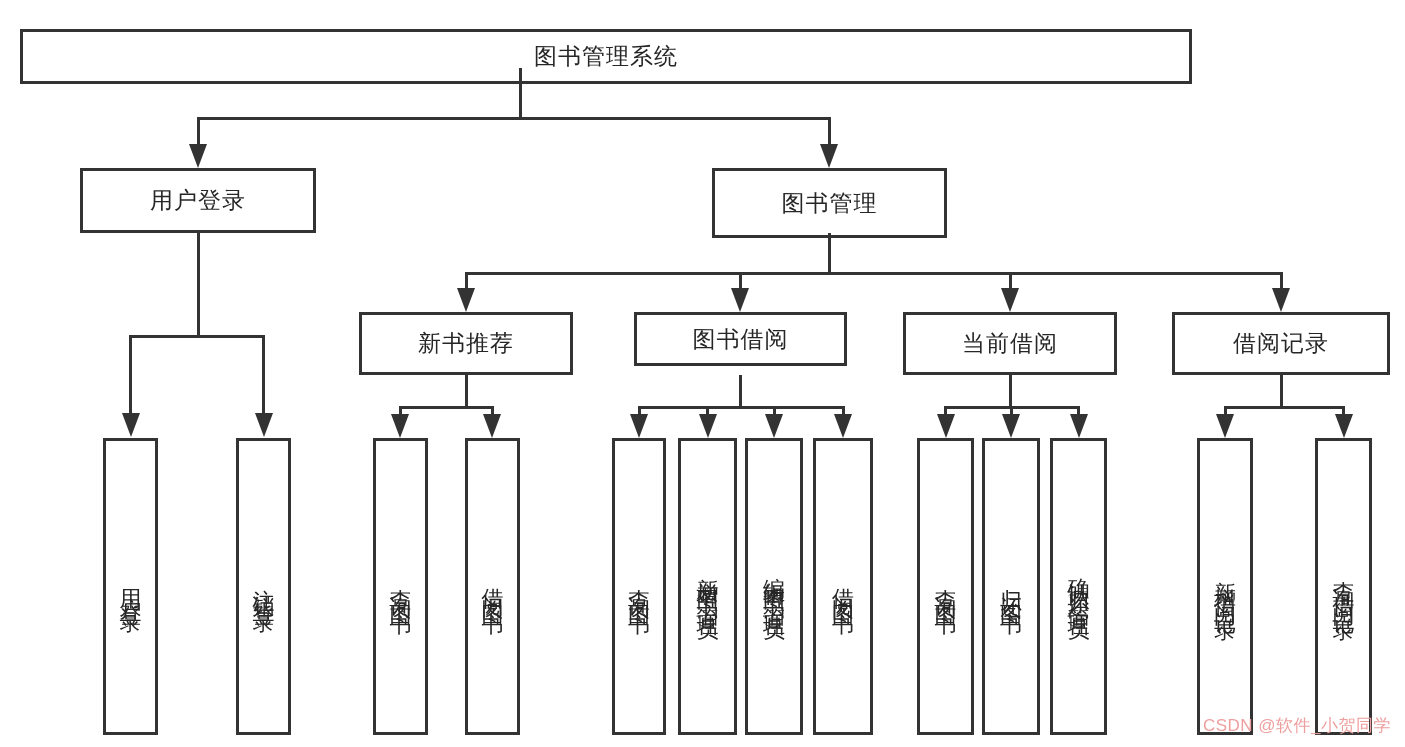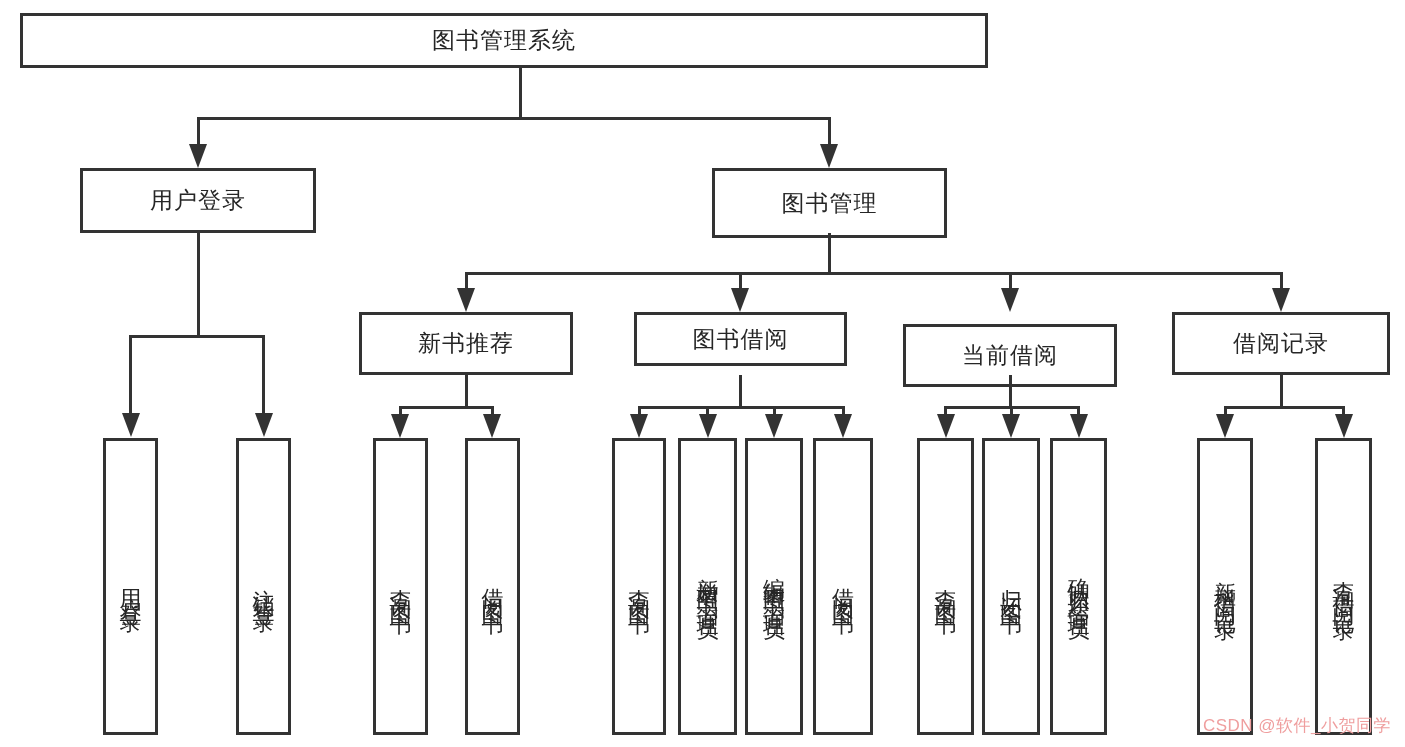--- a/index.html
+++ b/index.html
@@ -42,38 +42,38 @@
     letter-spacing:0.5px;
     z-index:10;
     white-space:nowrap;
   }
 </style>
 </head>
 <body>
 
 <div id="canvas">
 
-  <div class="node hbox" style="left:20px;top:13px;width:968px;height:55px;">
+  <div class="node hbox" style="left:20px;top:29px;width:1172px;height:55px;">
     <span>图书管理系统</span>
   </div>
 
   <div class="node hbox" style="left:80px;top:168px;width:236px;height:65px;">
     <span>用户登录</span>
   </div>
   <div class="node hbox" style="left:712px;top:168px;width:235px;height:70px;">
     <span>图书管理</span>
   </div>
 
   <div class="node hbox" style="left:359px;top:312px;width:214px;height:63px;">
     <span>新书推荐</span>
   </div>
   <div class="node hbox" style="left:634px;top:312px;width:213px;height:54px;">
     <span>图书借阅</span>
   </div>
-  <div class="node hbox" style="left:903px;top:312px;width:214px;height:63px;margin-top:12px;">
+  <div class="node hbox" style="left:903px;top:312px;width:214px;height:63px;">
     <span>当前借阅</span>
   </div>
   <div class="node hbox" style="left:1172px;top:312px;width:218px;height:63px;">
     <span>借阅记录</span>
   </div>
 
   <div class="node vbox" style="left:103px;top:438px;width:55px;height:297px;">
     <span>用户登录</span>
   </div>
   <div class="node vbox" style="left:236px;top:438px;width:55px;height:297px;">

